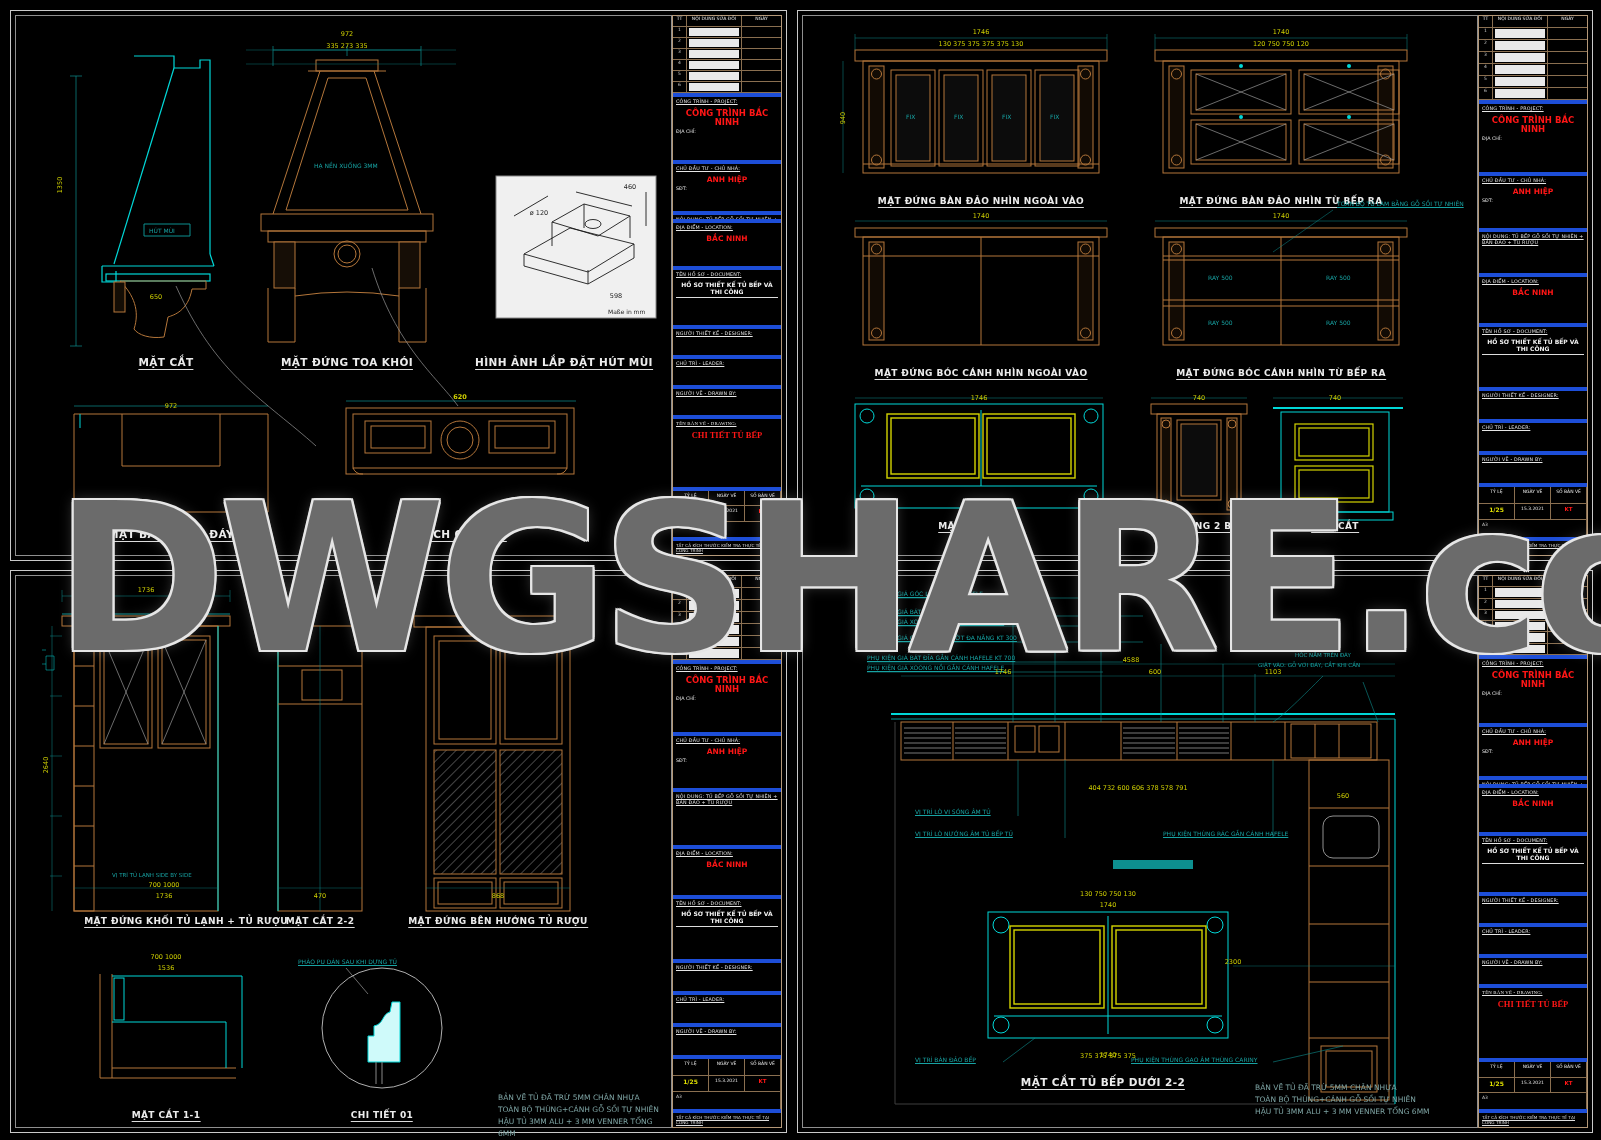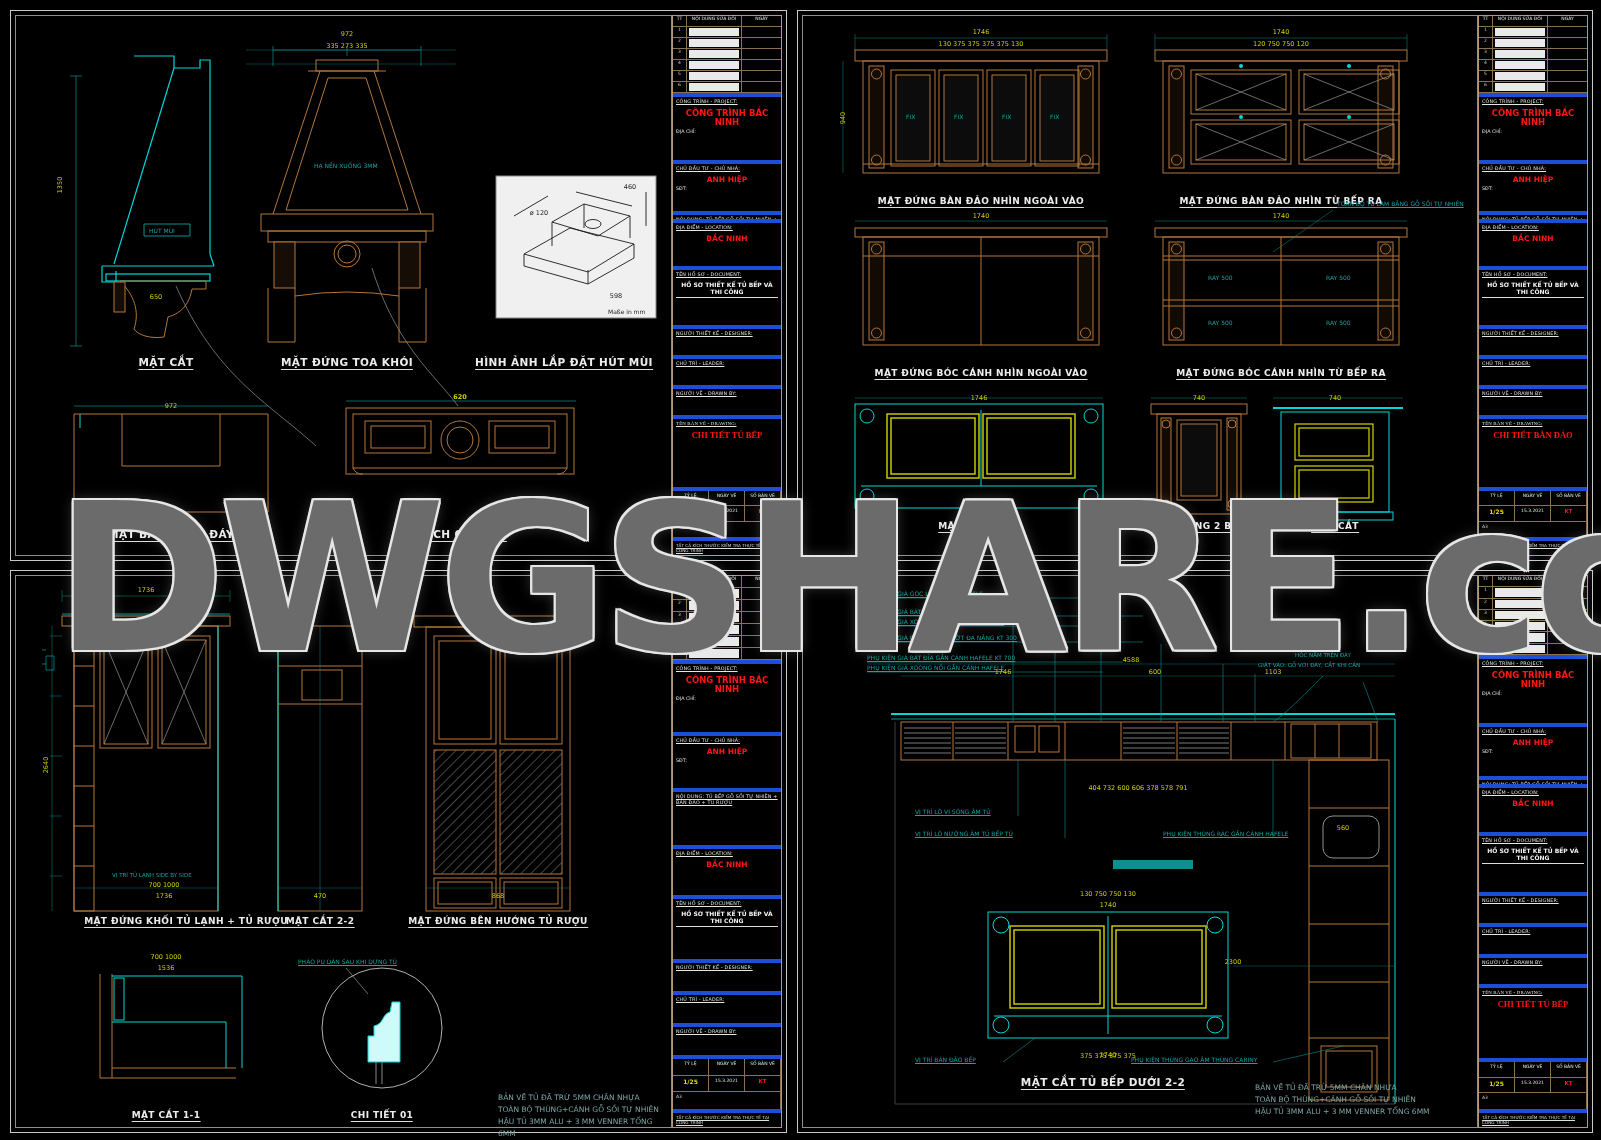--- a/index.html
+++ b/index.html
@@ -439,24 +439,20 @@
       </div>
     <div class="tb-sec hsm">
         <div class="tb-lab">NGƯỜI THIẾT KẾ - DESIGNER:</div>
       </div>
     <div class="tb-sec hsm">
         <div class="tb-lab">CHỦ TRÌ - LEADER:</div>
       </div>
     <div class="tb-sec hsm">
         <div class="tb-lab">NGƯỜI VẼ - DRAWN BY:</div>
       </div>
-    <div class="tb-sec h64">
-        <div class="tb-lab">TÊN BẢN VẼ - DRAWING:</div>
-        <div class="tb-red big">CHI TIẾT BÀN ĐẢO</div>
-      </div>
     <div class="tb-stamp">
       <div class="srow">
           <span>TỶ LỆ</span>
           <span>NGÀY VẼ</span>
           <span>SỐ BẢN VẼ</span>
         </div>
       <div class="srow">
           <span class="yel">1/25</span>
           <span>15.3.2021</span>
           <span class="redv">KT</span>
@@ -726,21 +722,21 @@
     <div class="gnote" style="left:452px;top:506px;width:210px;">
       <div>BẢN VẼ TỦ ĐÃ TRỪ 5MM CHÂN NHỰA</div>
       <div>TOÀN BỘ THÙNG+CÁNH GỖ SỒI TỰ NHIÊN</div>
       <div>HẬU TỦ 3MM ALU + 3 MM VENNER TỔNG 6MM</div>
     </div>
     <div class="dim" style="left:328px;top:80px;">4588</div>
     <div class="dim" style="left:200px;top:92px;">1746</div>
     <div class="dim" style="left:352px;top:92px;">600</div>
     <div class="dim" style="left:470px;top:92px;text-align:right;">1103</div>
     <div class="dim" style="left:335px;top:208px;">404   732   600   606   378   578   791</div>
-    <div class="dim" style="left:540px;top:216px;margin-top:32px;">560</div>
+    <div class="dim" style="left:540px;top:216px;">560</div>
     <div class="dim" style="left:305px;top:314px;">130  750  750  130</div>
     <div class="dim" style="left:305px;top:325px;">1740</div>
     <div class="dim" style="left:305px;top:476px;">375  375  375  375</div>
     <div class="dim" style="left:305px;top:475px;">1740</div>
     <div class="dim" style="left:430px;top:382px;">2300</div>
   </div>
   <div class="tb">
     <div class="tb-revtable">
       <div class="tb-revhead">
           <span class="rc1">TT</span>

